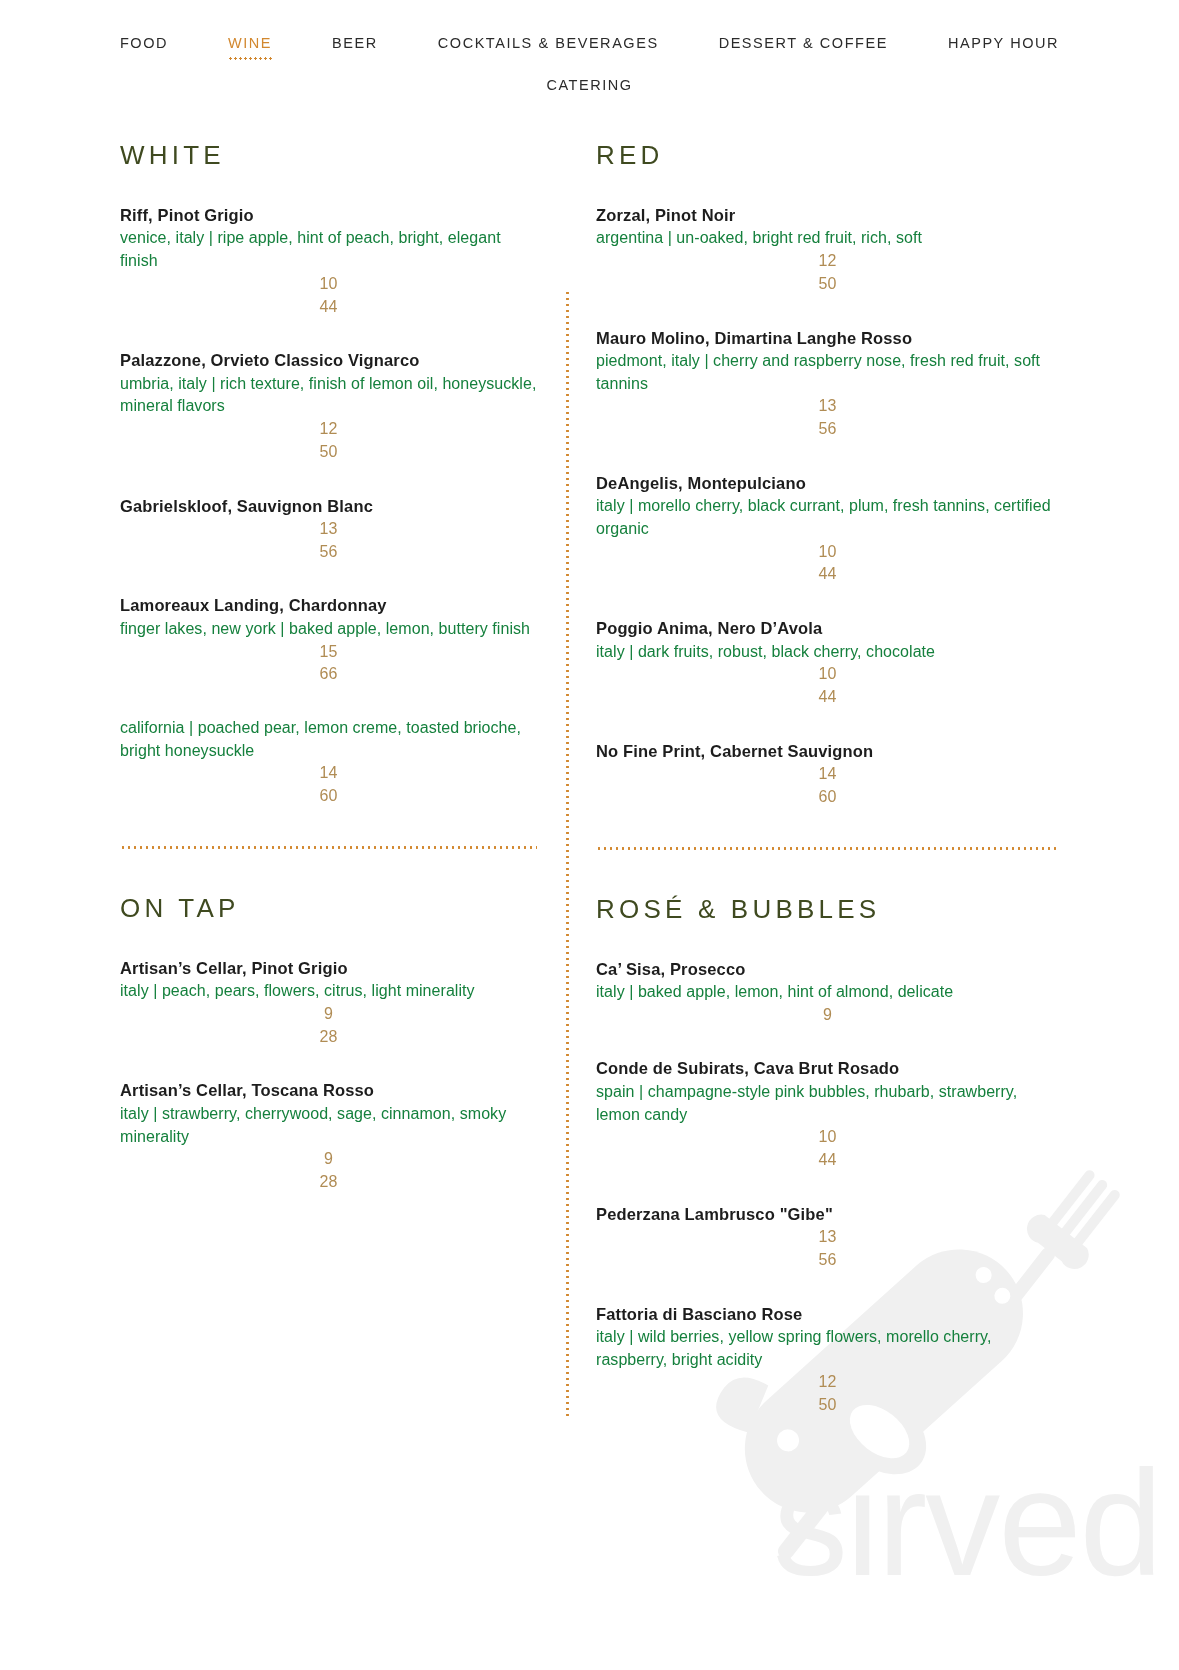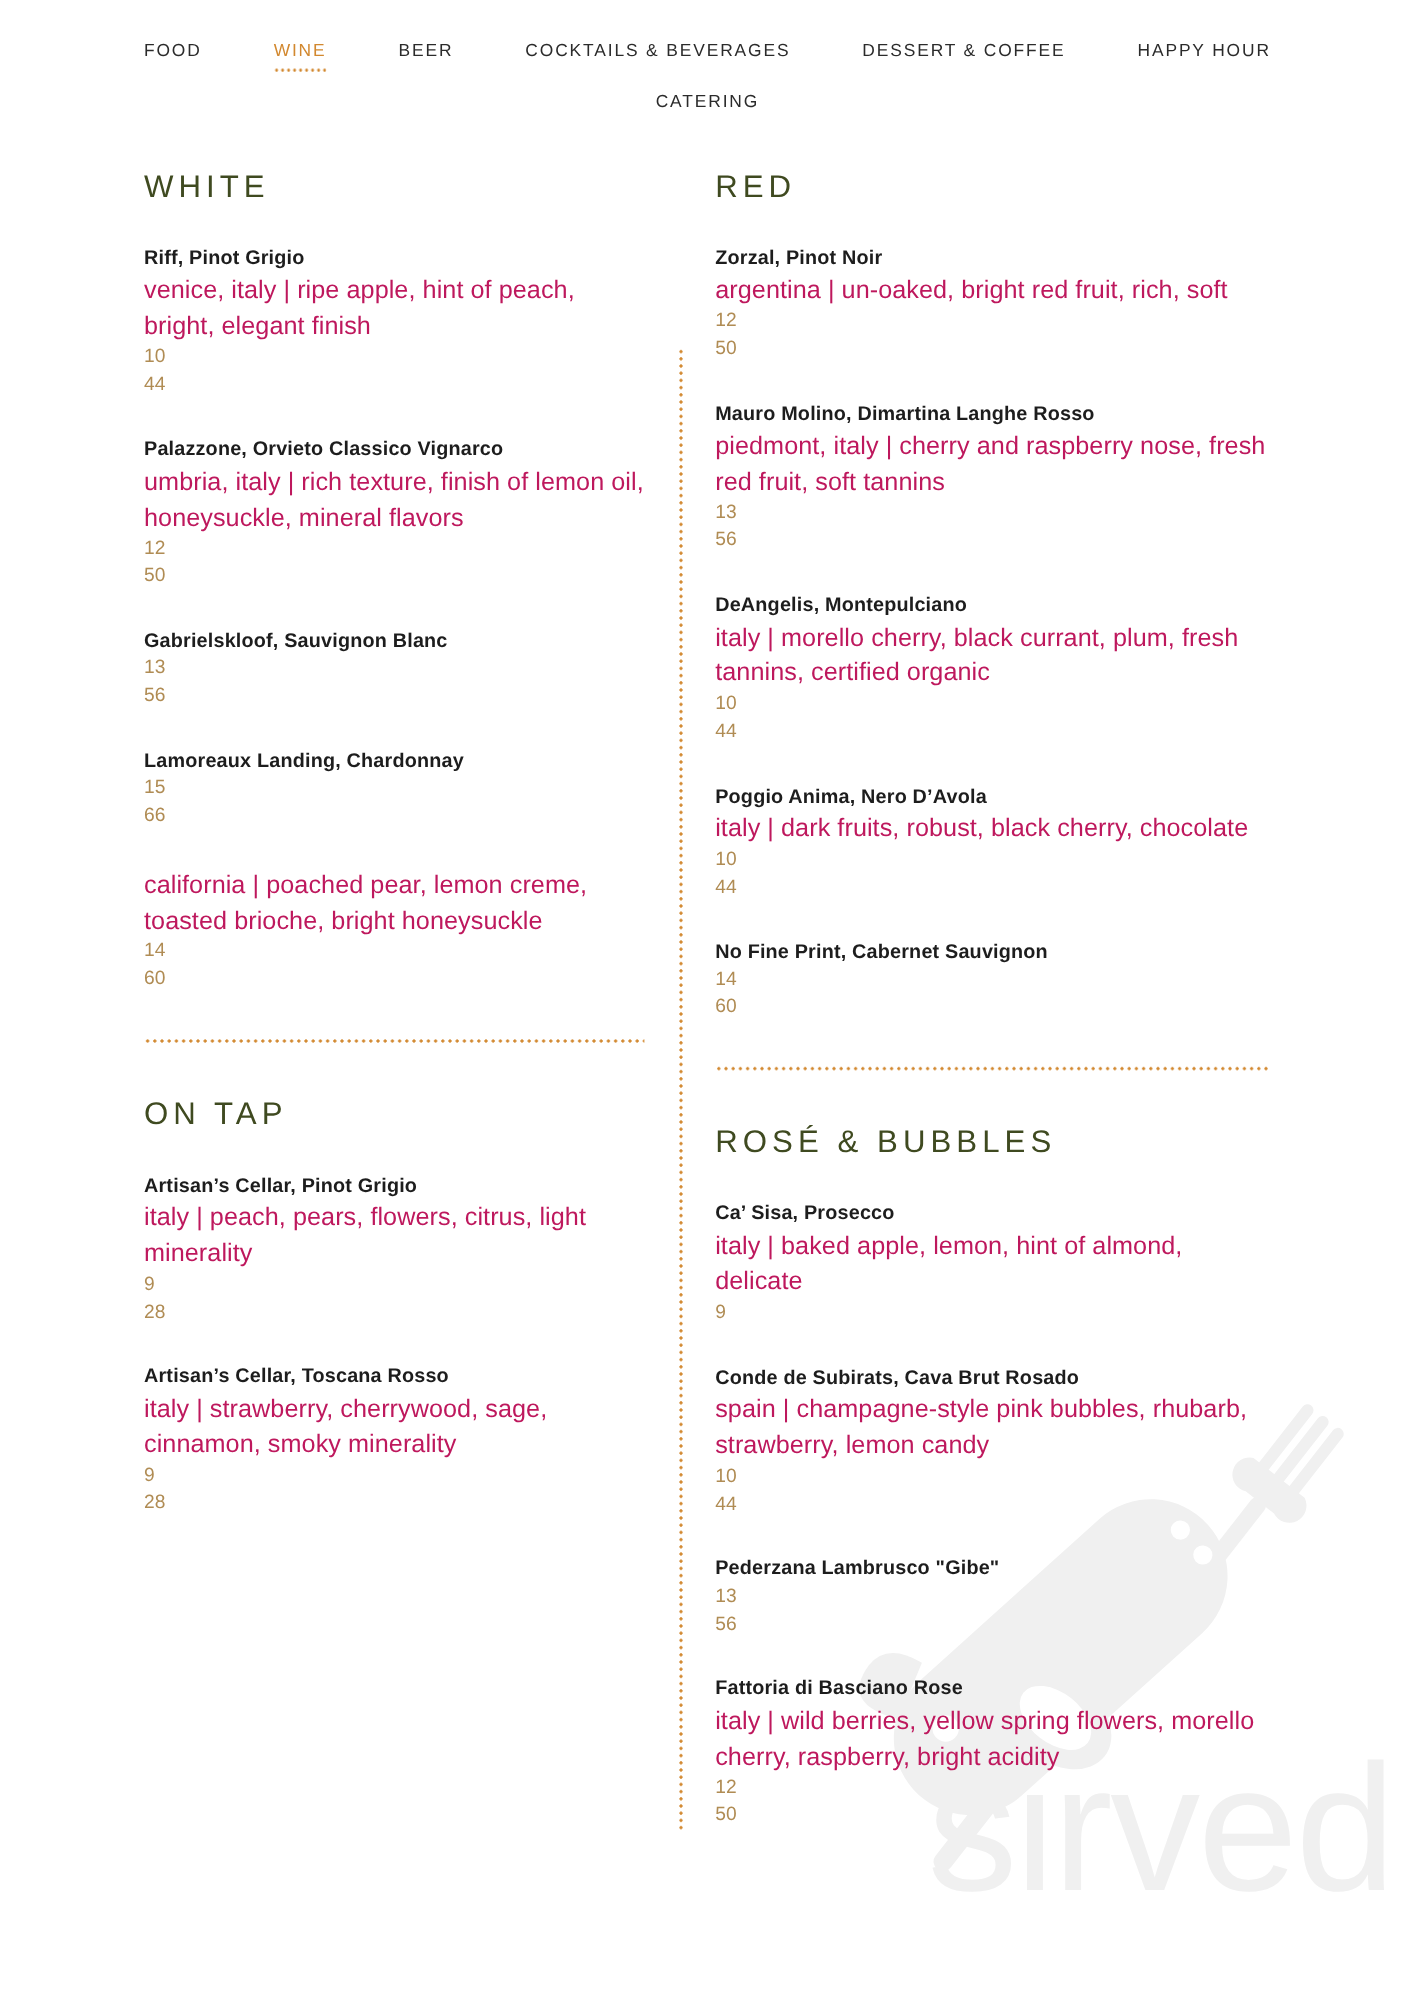--- a/index.html
+++ b/index.html
@@ -146,31 +146,32 @@
   .item:last-child { margin-bottom: 0; }
 
   .item-name {
     font-size: 16.5px;
     font-weight: 700;
     color: #1d1d1d;
     line-height: 1.42;
     letter-spacing: 0.15px;
   }
   .item-desc {
-    font-size: 21px;
-    color: #be185d;
+    font-size: 16px;
+    color: #15803d;
     line-height: 1.42;
     font-weight: 400;
     letter-spacing: 0.05px;
   }
   .item-price {
     font-size: 16px;
     color: #b08c54;
     line-height: 1.42;
     font-weight: 400;
+    text-align: center;
   }
 </style>
 </head>
 <body>
 
 <div class="page">
 
   <div class="watermark">
     <svg viewBox="0 0 560 460" xmlns="http://www.w3.org/2000/svg" aria-hidden="true">
       <g fill="#f0f0f0">
@@ -242,20 +243,21 @@
         </div>
 
         <div class="item">
           <div class="item-name">Gabrielskloof, Sauvignon Blanc</div>
           <div class="item-price">13</div>
           <div class="item-price">56</div>
         </div>
 
         <div class="item">
           <div class="item-name">Lamoreaux Landing, Chardonnay</div>
+          <div class="item-desc">finger lakes, new york | baked apple, lemon, buttery finish</div>
           <div class="item-price">15</div>
           <div class="item-price">66</div>
         </div>
 
         <div class="item">
           <div class="item-desc">california | poached pear, lemon creme, toasted brioche, bright honeysuckle</div>
           <div class="item-price">14</div>
           <div class="item-price">60</div>
         </div>
       </div>

